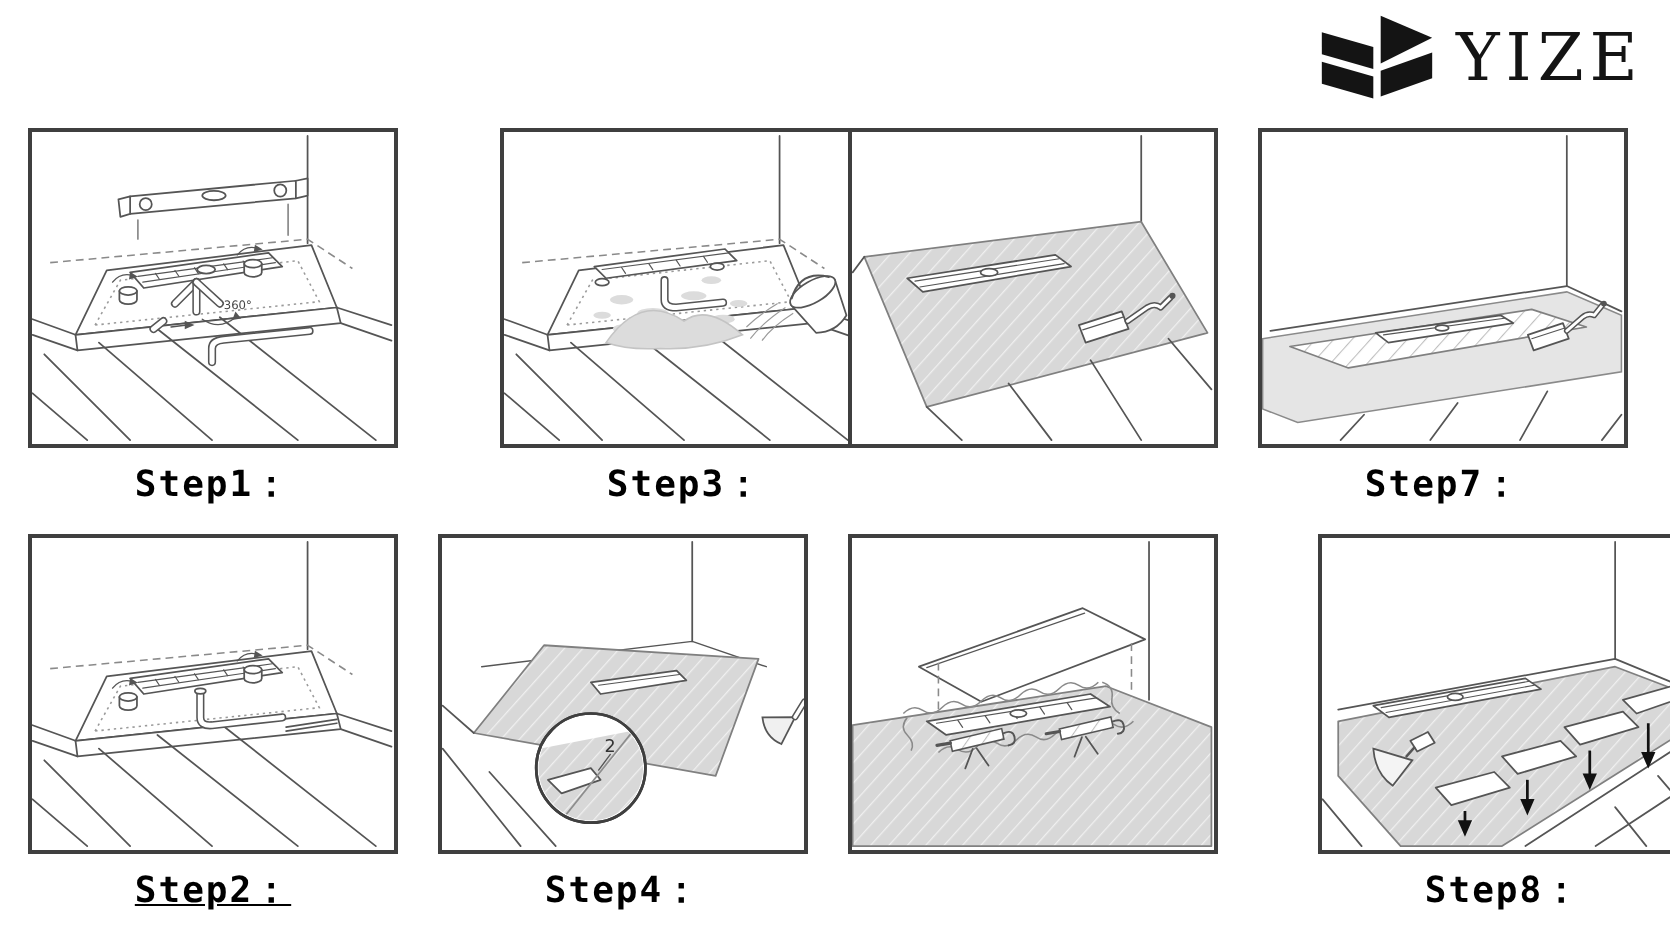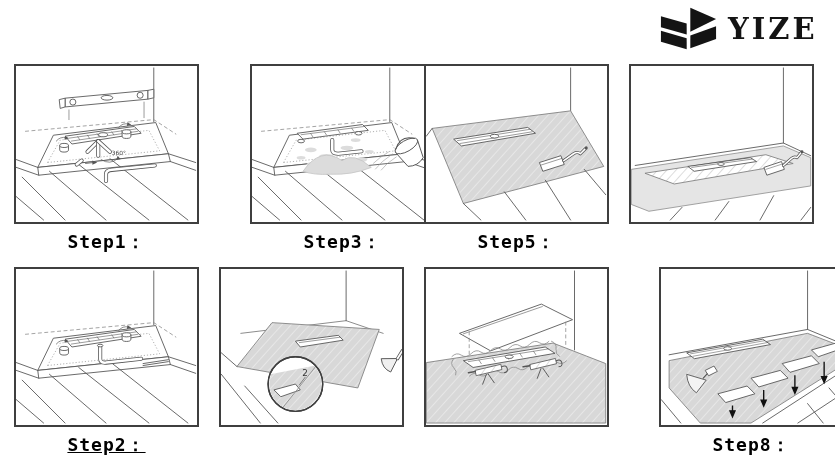--- a/index.html
+++ b/index.html
@@ -1,21 +1,21 @@
 <!DOCTYPE html>
 <html><head>
 <meta charset="utf-8">
 <style>
   html,body{margin:0;padding:0;background:#fff;}
   #sheet{position:relative;width:835px;height:469px;background:#fff;overflow:hidden;
          font-family:"DejaVu Sans",sans-serif;}
   
   .logo{position:absolute;left:660px;top:6px;display:flex;align-items:center;gap:11px;}
   .logo-mark{width:57px;height:46px;display:block;}
-  .logo-text{font-family:"DejaVu Serif",serif;font-weight:700;font-size:29px;
+  .logo-text{font-family:"DejaVu Serif",serif;font-weight:400;font-size:33px;
              letter-spacing:3px;color:#141414;line-height:46px;}
   
   figure.panel{position:absolute;margin:0;width:185px;}
   .frame{width:185px;height:160px;border:2px solid #3f3f3f;box-sizing:border-box;background:#fff;}
   .frame svg{display:block;width:181px;height:156px;}
   figcaption{text-align:center;font-family:"DejaVu Sans Mono",monospace;font-weight:600;
              font-size:18px;color:#000;margin-top:6px;letter-spacing:1px;}
   
   .s{stroke:#555;fill:none;stroke-width:.9;stroke-linecap:round;stroke-linejoin:round;}
   .f{stroke:#555;fill:#fff;stroke-width:.9;stroke-linejoin:round;}
@@ -182,21 +182,20 @@
         </g>
         <g>
           <path class="f" d="M116,99 L138,92 L141.5,101 L119.5,108 Z"></path>
           <path class="s" style="stroke-width:.6" d="M118,101.5 L139,94.8"></path>
           <path class="pO" style="stroke-width:3.2" d="M141,97 L151,90 Q155,87.5 158,90 L163,85"></path>
           <path class="pI" style="stroke-width:1.6" d="M141,97 L151,90 Q155,87.5 158,90 L163,85"></path>
           <circle cx="164" cy="84" r="1.6" fill="#555"></circle>
         </g>
       </svg>
     </div>
-    <figcaption>Step5：</figcaption>
   </figure>
 
   <figure class="panel" style="left:629px;top:64px;">
     <div class="frame">
       <svg viewBox="0 0 185 160">
         <path class="s" d="M156,2 V79"></path>
         <path class="s" d="M4,102 L156,79 L184,92"></path>
         <path d="M0,106 L156,82 L184,94 L184,123 L18,149 L0,142 Z" fill="#e5e5e5" stroke="#8a8a8a" stroke-width=".8"></path>
         <path class="s" d="M40,158 L52,145 M86,158 L100,139 M132,158 L146,133 M174,158 L184,145"></path>
         <path class="hwf" d="M14,110 L138,91 L166,100 L44,121 Z"></path>
@@ -207,20 +206,21 @@
         </g>
         <g>
           <path class="f" d="M136,104 L154,98 L157,106 L139,112 Z"></path>
           <path class="s" style="stroke-width:.55" d="M138,106 L155,100.5"></path>
           <path class="pO" style="stroke-width:3" d="M156,102 L164,95 Q167,92.5 170,94 L174,89"></path>
           <path class="pI" style="stroke-width:1.5" d="M156,102 L164,95 Q167,92.5 170,94 L174,89"></path>
           <circle cx="175" cy="88" r="1.5" fill="#555"></circle>
         </g>
       </svg>
     </div>
+    <figcaption>Step7：</figcaption>
   </figure>
 
   <figure class="panel" style="left:14px;top:267px;text-decoration:underline;">
     <div class="frame">
       <svg viewBox="0 0 185 160">
         <path class="s" d="M141,2 V57"></path>
         <path class="dash" d="M9,67 L141,55 L164,70"></path>
         <g>
           <path class="f" d="M22,104 L38,71 L143,58 L156,90 Z"></path>
           <path class="f" d="M22,104 L156,90 L158,98 L23,112 Z"></path>
@@ -281,20 +281,21 @@
             <path d="M40,110 L112,96 L118,150 L44,158 Z" fill="url(#hg)"></path>
             <path class="f" d="M54,124 L76,118 L81,124 L61,131 Z"></path>
             <path d="M60,146 L100,96" stroke="#8d8d8d" fill="none" stroke-width=".9"></path>
           </g>
           <circle cx="76" cy="118" r="28" fill="none" stroke="#3f3f3f" stroke-width="1.4"></circle>
           <path class="s" style="stroke-width:.7" d="M86,111 L80,119"></path>
           <text class="txt2" x="83" y="110">2</text>
         </g>
       </svg>
     </div>
+    <figcaption>Step4：</figcaption>
   </figure>
 
   <figure class="panel" style="left:424px;top:267px;">
     <div class="frame">
       <svg viewBox="0 0 185 160">
         <path class="hgf" d="M0,96 L130,76 L184,97 L184,158 L0,158 Z"></path>
         <path class="s" d="M152,2 V83"></path>
         <g>
           <path class="f" d="M34,66 L118,36 L150,52 L66,84 Z"></path>
           <path class="s" style="stroke-width:.6" d="M38,66.5 L119,38.5"></path>

